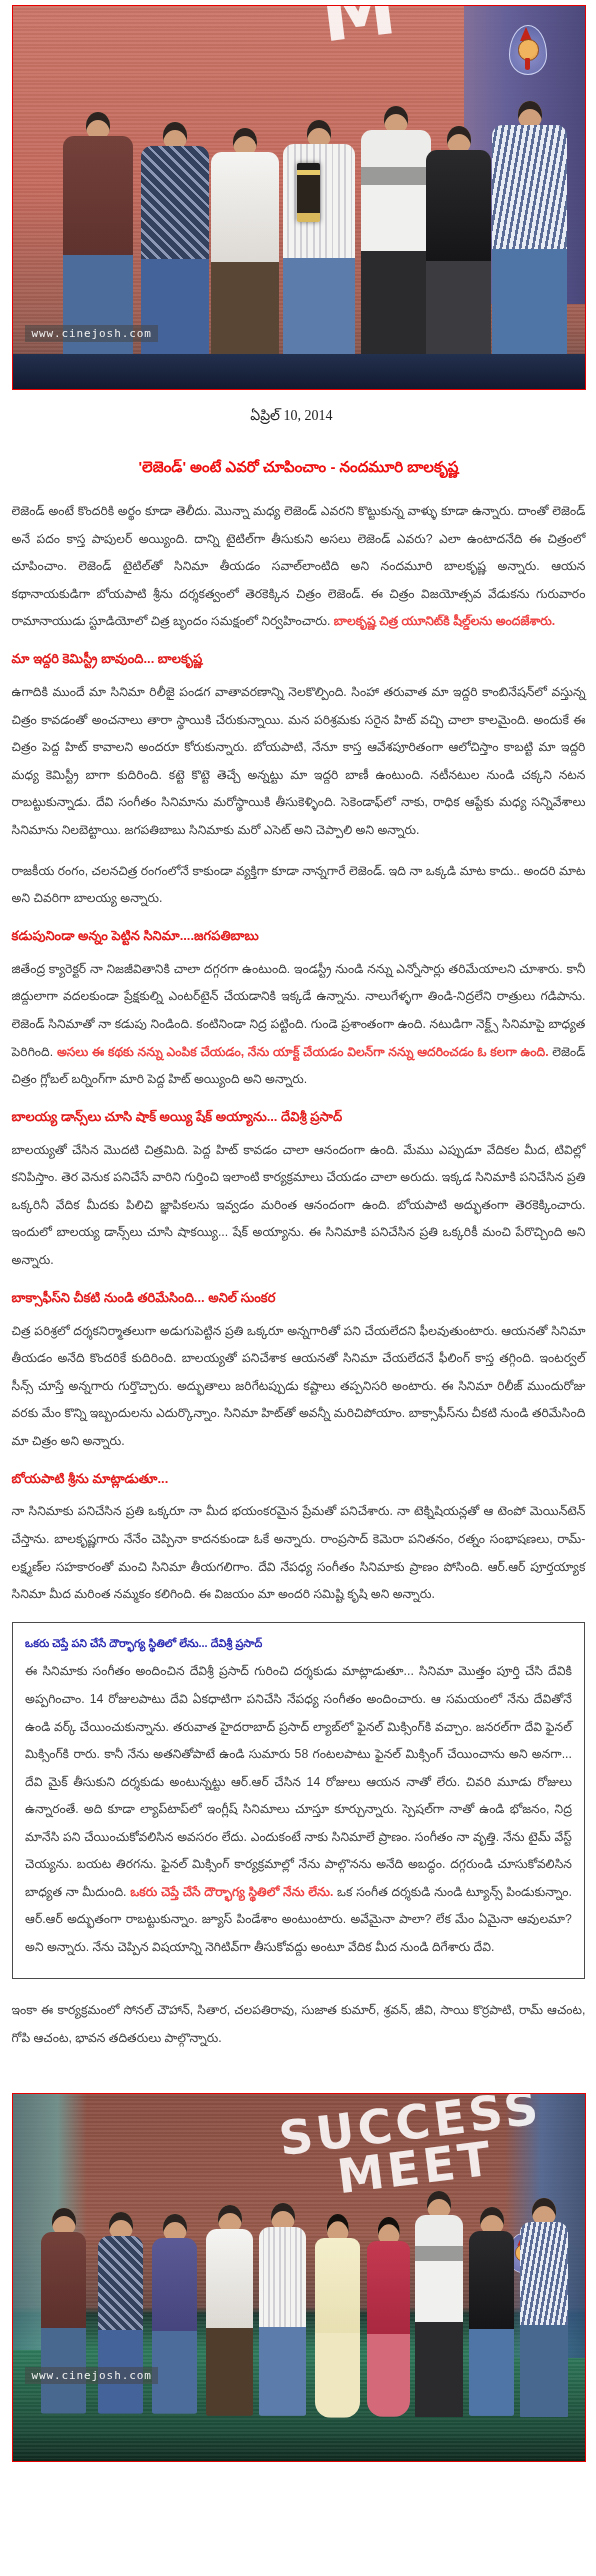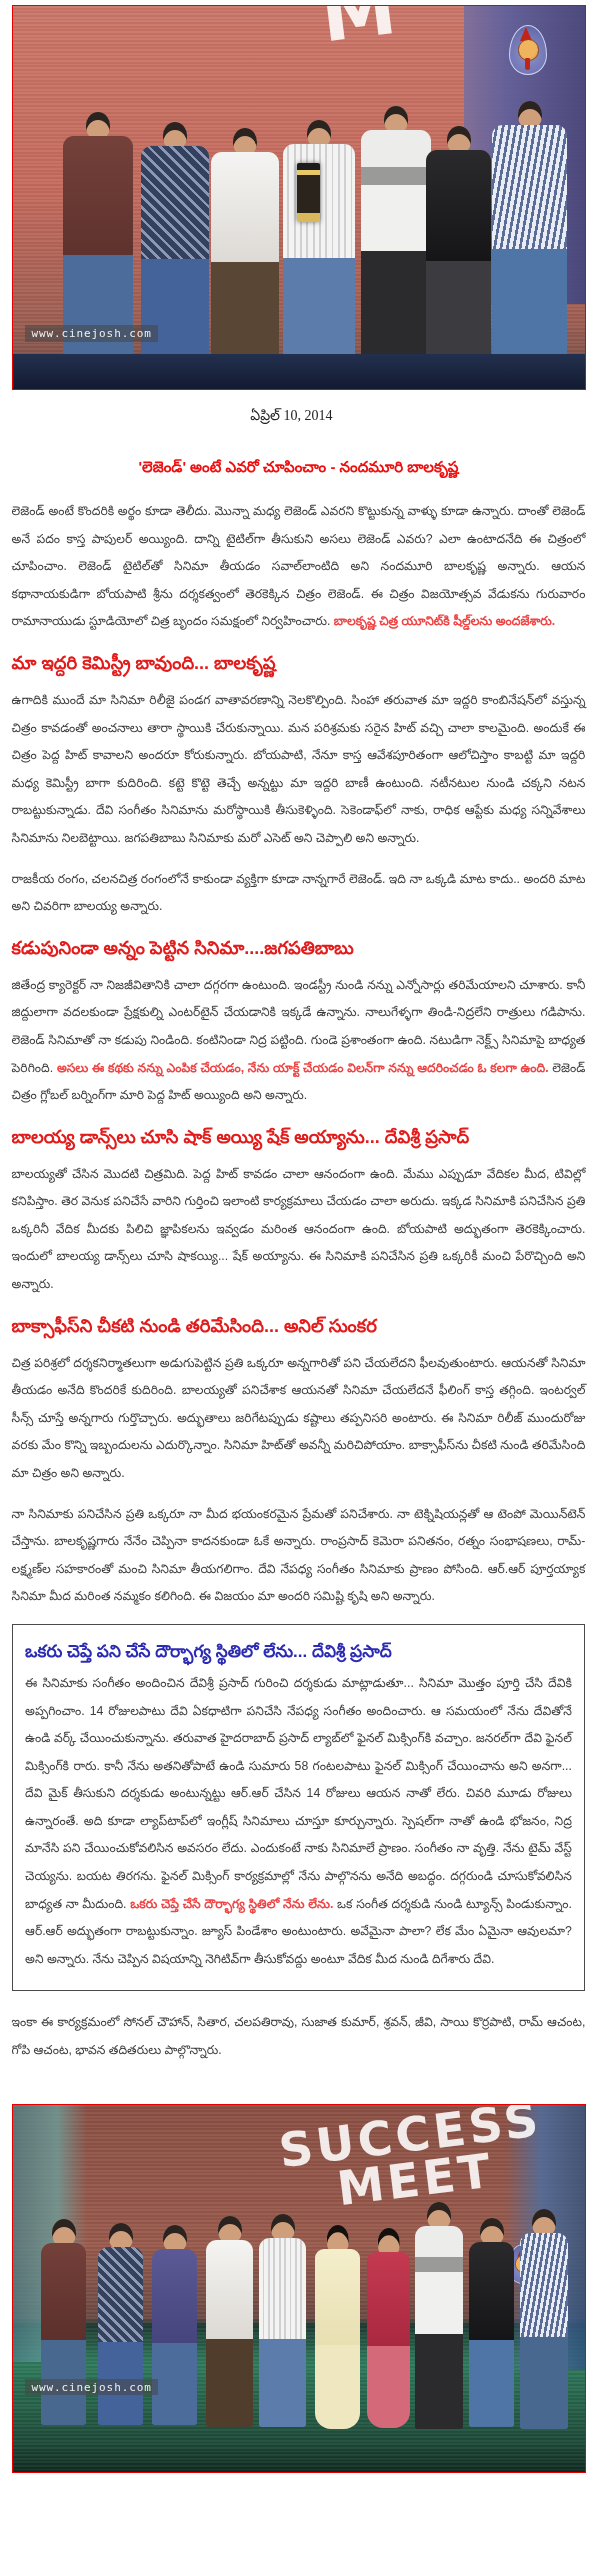--- a/index.html
+++ b/index.html
@@ -53,24 +53,24 @@
   .trophy{position:absolute;left:284px;top:157px;width:23px;height:59px;
       background:linear-gradient(180deg,#1c1c1c 0 12%,#e8c96a 12% 20%,#2a241c 20% 84%,#d8b85a 84% 100%);
       border-radius:1.8px;box-shadow:0 0 5.4px rgba(0,0,0,.5);}
 
   
   .dateline{margin:12.5px 14.3px 0 0;text-align:center;font-family:"Liberation Serif",serif;
       font-size:14px;color:#222;line-height:1.7;}
   .headline{margin:30px 9px 0;text-align:center;font-size:15px;font-weight:bold;color:#ef0f0f;}
   .article{margin:19.7px 11.6px 0 11.6px;font-size:12.3px;line-height:2.24;text-align:justify;}
   .article p{margin:0 0 13.4px;}
-  .red-head{color:#e21b1b;font-weight:bold;font-size:18px;margin:3.6px 0 9px;line-height:1.6;text-align:left;}
+  .red-head{color:#e21b1b;font-weight:bold;font-size:13px;margin:3.6px 0 9px;line-height:1.6;text-align:left;}
   .blue-bold{color:#ef4444;font-weight:bold;}
   .quote-box{border:1.8px solid #4a4a4a;padding:1.8px 12.5px 3.6px;margin:5.4px 0 18px;}
-  .quote-box h3{color:#2b2bb3;font-size:17px;font-weight:bold;margin:10.7px 0 5.4px;line-height:1.6;text-align:left;}
+  .quote-box h3{color:#2b2bb3;font-size:11px;font-weight:bold;margin:10.7px 0 5.4px;line-height:1.6;text-align:left;}
   .outro{margin-top:3.6px;}
   .gap{height:12.5px;}
 </style>
 </head>
 <body>
 
 <div class="page">
 
   <figure class="photo photo-top" style="margin-top:4.5px">
     <div class="scanlines"></div>
@@ -114,20 +114,21 @@
 
     <h2 class="red-head">కడుపునిండా అన్నం పెట్టిన సినిమా....జగపతిబాబు</h2>
     <p><span>జితేంద్ర క్యారెక్టర్ నా నిజజీవితానికి చాలా దగ్గరగా ఉంటుంది. ఇండస్ట్రీ నుండి నన్ను ఎన్నోసార్లు తరిమేయాలని చూశారు. కానీ జిద్దులాగా వదలకుండా ప్రేక్షకుల్ని ఎంటర్‌టైన్ చేయడానికి ఇక్కడే ఉన్నాను. నాలుగేళ్ళగా తిండి-నిద్రలేని రాత్రులు గడిపాను. లెజెండ్ సినిమాతో నా కడుపు నిండింది. కంటినిండా నిద్ర పట్టింది. గుండె ప్రశాంతంగా ఉంది. నటుడిగా నెక్ట్స్ సినిమాపై బాధ్యత పెరిగింది. </span><span class="blue-bold">అసలు ఈ కథకు నన్ను ఎంపిక చేయడం, నేను యాక్ట్ చేయడం విలన్‌గా నన్ను ఆదరించడం ఓ కలగా ఉంది.</span><span> లెజెండ్ చిత్రం గ్లోబల్ బర్నింగ్‌గా మారి పెద్ద హిట్ అయ్యింది అని అన్నారు.</span></p>
 
     <h2 class="red-head">బాలయ్య డాన్స్‌లు చూసి షాక్ అయ్యి షేక్ అయ్యాను... దేవిశ్రీ ప్రసాద్</h2>
     <p>బాలయ్యతో చేసిన మొదటి చిత్రమిది. పెద్ద హిట్ కావడం చాలా ఆనందంగా ఉంది. మేము ఎప్పుడూ వేదికల మీద, టివిల్లో కనిపిస్తాం. తెర వెనుక పనిచేసే వారిని గుర్తించి ఇలాంటి కార్యక్రమాలు చేయడం చాలా అరుదు. ఇక్కడ సినిమాకి పనిచేసిన ప్రతి ఒక్కరినీ వేదిక మీదకు పిలిచి జ్ఞాపికలను ఇవ్వడం మరింత ఆనందంగా ఉంది. బోయపాటి అద్భుతంగా తెరకెక్కించారు. ఇందులో బాలయ్య డాన్స్‌లు చూసి షాకయ్యి... షేక్ అయ్యాను. ఈ సినిమాకి పనిచేసిన ప్రతి ఒక్కరికీ మంచి పేరొచ్చింది అని అన్నారు.</p>
 
     <h2 class="red-head">బాక్సాఫీస్‌ని చీకటి నుండి తరిమేసింది... అనిల్ సుంకర</h2>
     <p>చిత్ర పరిశ్రలో దర్శకనిర్మాతలుగా అడుగుపెట్టిన ప్రతి ఒక్కరూ అన్నగారితో పని చేయలేదని ఫీలవుతుంటారు. ఆయనతో సినిమా తీయడం అనేది కొందరికే కుదిరింది. బాలయ్యతో పనిచేశాక ఆయనతో సినిమా చేయలేదనే ఫీలింగ్ కాస్త తగ్గింది. ఇంటర్వల్ సీన్స్ చూస్తే అన్నగారు గుర్తొచ్చారు. అద్భుతాలు జరిగేటప్పుడు కష్టాలు తప్పనిసరి అంటారు. ఈ సినిమా రిలీజ్ ముందురోజు వరకు మేం కొన్ని ఇబ్బందులను ఎదుర్కొన్నాం. సినిమా హిట్‌తో అవన్నీ మరిచిపోయాం. బాక్సాఫీస్‌ను చీకటి నుండి తరిమేసింది మా చిత్రం అని అన్నారు.</p>
 
+    <h2 class="red-head">బోయపాటి శ్రీను మాట్లాడుతూ...</h2>
     <p>నా సినిమాకు పనిచేసిన ప్రతి ఒక్కరూ నా మీద భయంకరమైన ప్రేమతో పనిచేశారు. నా టెక్నిషియన్లతో ఆ టెంపో మెయిన్‌టెన్ చేస్తాను. బాలకృష్ణగారు నేనేం చెప్పినా కాదనకుండా ఓకే అన్నారు. రాంప్రసాద్ కెమెరా పనితనం, రత్నం సంభాషణలు, రామ్-లక్ష్మణ్‌ల సహకారంతో మంచి సినిమా తీయగలిగాం. దేవి నేపధ్య సంగీతం సినిమాకు ప్రాణం పోసింది. ఆర్.ఆర్ పూర్తయ్యాక సినిమా మీద మరింత నమ్మకం కలిగింది. ఈ విజయం మా అందరి సమిష్టి కృషి అని అన్నారు.</p>
 
     <div class="quote-box">
       <h3>ఒకరు చెప్తే పని చేసే దౌర్భాగ్య స్థితిలో లేను... దేవిశ్రీ ప్రసాద్</h3>
       <p><span>ఈ సినిమాకు సంగీతం అందించిన దేవిశ్రీ ప్రసాద్ గురించి దర్శకుడు మాట్లాడుతూ... సినిమా మొత్తం పూర్తి చేసి దేవికి అప్పగించాం. 14 రోజులపాటు దేవి ఏకధాటిగా పనిచేసి నేపధ్య సంగీతం అందించారు. ఆ సమయంలో నేను దేవితోనే ఉండి వర్క్ చేయించుకున్నాను. తరువాత హైదరాబాద్ ప్రసాద్ ల్యాబ్‌లో ఫైనల్ మిక్సింగ్‌కి వచ్చాం. జనరల్‌గా దేవి ఫైనల్ మిక్సింగ్‌కి రారు. కానీ నేను అతనితోపాటే ఉండి సుమారు 58 గంటలపాటు ఫైనల్ మిక్సింగ్ చేయించాను అని అనగా... దేవి మైక్ తీసుకుని దర్శకుడు అంటున్నట్టు ఆర్.ఆర్ చేసిన 14 రోజులు ఆయన నాతో లేరు. చివరి మూడు రోజులు ఉన్నారంతే. అది కూడా ల్యాప్‌టాప్‌లో ఇంగ్లీష్ సినిమాలు చూస్తూ కూర్చున్నారు. స్పెషల్‌గా నాతో ఉండి భోజనం, నిద్ర మానేసి పని చేయించుకోవలిసిన అవసరం లేదు. ఎందుకంటే నాకు సినిమాలే ప్రాణం. సంగీతం నా వృత్తి. నేను టైమ్ వేస్ట్ చెయ్యను. బయట తిరగను. ఫైనల్ మిక్సింగ్ కార్యక్రమాల్లో నేను పాల్గొనను అనేది అబద్ధం. దగ్గరుండి చూసుకోవలిసిన బాధ్యత నా మీదుంది. </span><span class="blue-bold">ఒకరు చెప్తే చేసే దౌర్భాగ్య స్థితిలో నేను లేను.</span><span> ఒక సంగీత దర్శకుడి నుండి ట్యూన్స్ పిండుకున్నాం. ఆర్.ఆర్ అద్భుతంగా రాబట్టుకున్నాం. జ్యూస్ పిండేశాం అంటుంటారు. అవేమైనా పాలా? లేక మేం ఏమైనా ఆవులమా? అని అన్నారు. నేను చెప్పిన విషయాన్ని నెగిటివ్‌గా తీసుకోవద్దు అంటూ వేదిక మీద నుండి దిగేశారు దేవి.</span></p>
     </div>
 
     <p class="outro">ఇంకా ఈ కార్యక్రమంలో సోనల్ చౌహాన్, సితార, చలపతిరావు, సుజాత కుమార్, శ్రవన్, జీవి, సాయి కొర్రపాటి, రామ్ ఆచంట, గోపి ఆచంట, భావన తదితరులు పాల్గొన్నారు.</p>
   </div>
 

